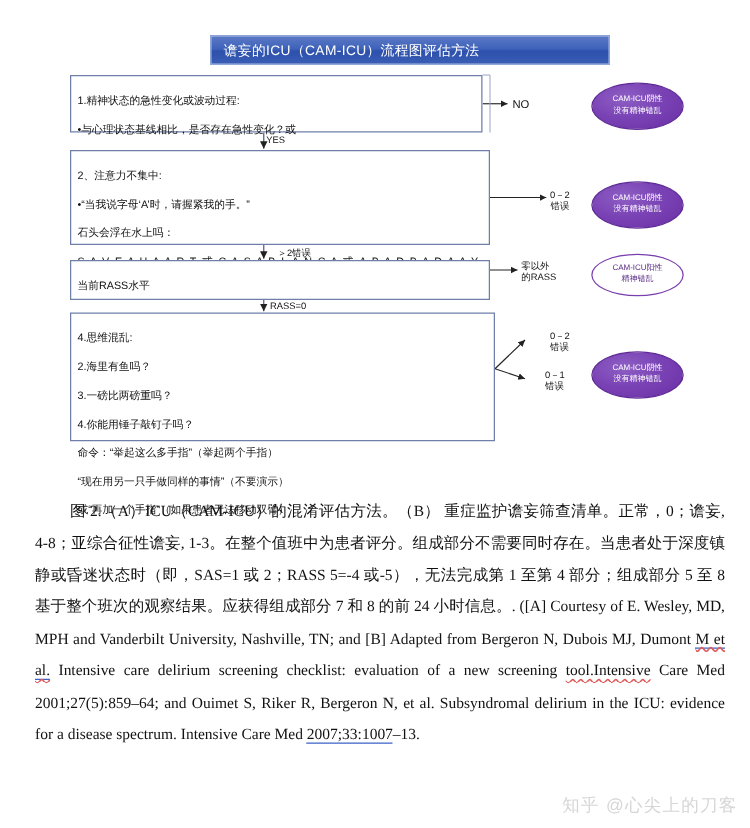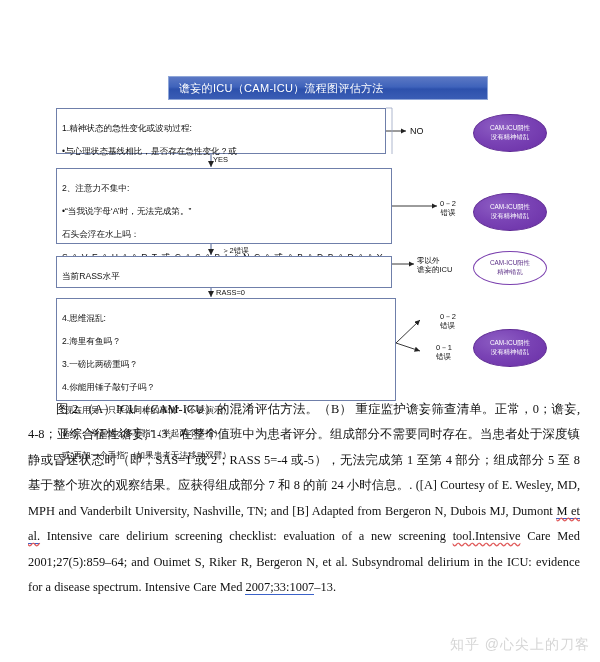--- a/index.html
+++ b/index.html
@@ -4,21 +4,21 @@
 <style>
   html,body{margin:0;padding:0;}
   body{
     width:600px;height:662px;
     background:#ffffff;
     font-family:"Liberation Serif","DejaVu Serif",serif;
     position:relative;
     overflow:hidden;
   }
   
-  #figure{position:relative;width:512px;height:370px;margin-top:48px;}
+  #figure{position:relative;width:512px;height:370px;}
 
   .title-bar{
     position:absolute;left:168px;top:28px;width:320px;height:24px;
     background:linear-gradient(to bottom,#5b78c4 0%,#3f63bb 45%,#2d51ac 55%,#3a5db5 100%);
     border:1px solid #8fa6d8;
     display:flex;align-items:center;
     box-sizing:border-box;
   }
   .title-bar span{
     color:#ffffff;font-size:11px;padding-left:10px;
@@ -140,49 +140,49 @@
   </svg>
 
   <div class="fbox" id="box1">
     <span class="ln">1.精神状态的急性变化或波动过程:</span>
     <span class="ln">•与心理状态基线相比，是否存在急性变化？或</span>
     <span class="ln">•患者的精神状态在过去24小时内是否波动？</span>
   </div>
 
   <div class="fbox" id="box2">
     <span class="ln">2、注意力不集中:</span>
-    <span class="ln">•“当我说字母‘A’时，无法完成第。”</span>
+    <span class="ln">•“当我说字母‘A’时，请握紧我的手。”</span>
     <span class="ln">石头会浮在水上吗：</span>
     <span class="ln spaced">S A V E A H A A R T 或 C A S A B L A N C A 或 A B A D B A D A A Y</span>
     <span class="ln">错误：“A”不握紧手和在除“A”以外的字母期间握紧手</span>
     <span class="ln">•如果无法完成字母———图片</span>
   </div>
 
   <div class="fbox" id="box3">
     <span class="ln">当前RASS水平</span>
   </div>
 
   <div class="fbox" id="box4">
     <span class="ln">4.思维混乱:</span>
     <span class="ln">2.海里有鱼吗？</span>
     <span class="ln">3.一磅比两磅重吗？</span>
     <span class="ln">4.你能用锤子敲钉子吗？</span>
+    <span class="ln">命令：“举起这么多手指”（举起两个手指）</span>
     <span class="ln">“现在用另一只手做同样的事情”（不要演示）</span>
-    <span class="ln">命令：“举起这么多手指”（举起两个手指）</span>
     <span class="ln">或“再加一个手指”（如果患者无法移动双臂）</span>
   </div>
 
   <div class="elabel" id="lab-yes">YES</div>
   <div class="elabel" id="lab-2err">＞2错误</div>
   <div class="elabel" id="lab-rass0">RASS=0</div>
   <div class="elabel" id="lab-no">NO</div>
   <div class="elabel" id="lab-02">0－2
 错误</div>
   <div class="elabel" id="lab-rassnz">零以外
-谵妄的ICU</div>
+的RASS</div>
   <div class="elabel" id="lab-02b">0－2
 错误</div>
   <div class="elabel" id="lab-01">0－1
 错误</div>
 
   <div class="ell filled" id="ell1">
     <span>CAM-ICU阴性</span>
     <span>没有精神错乱</span>
   </div>
   <div class="ell filled" id="ell2">

